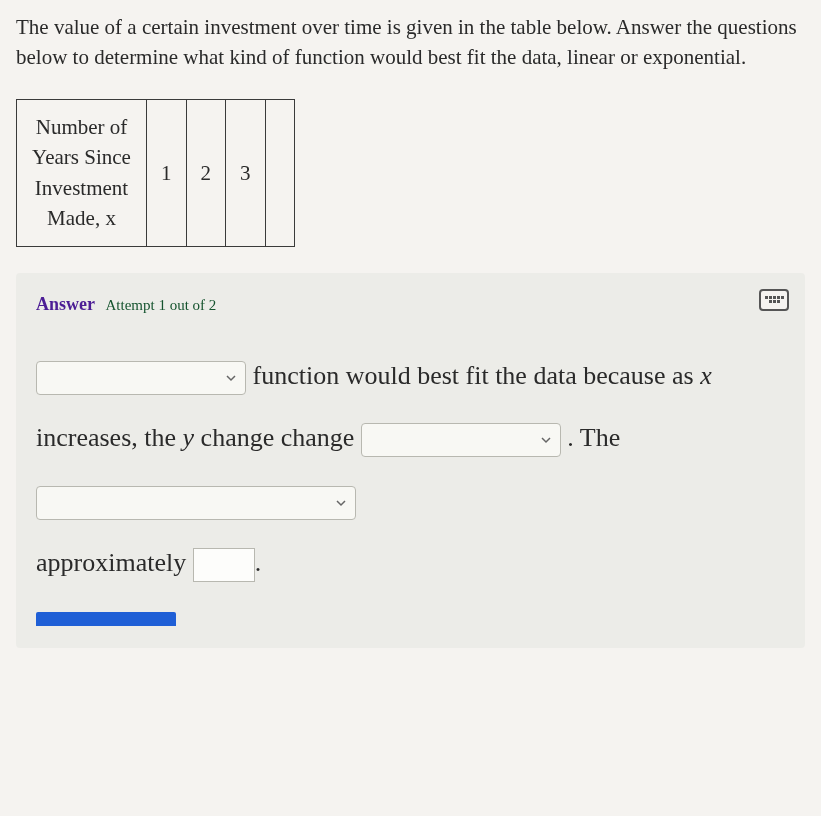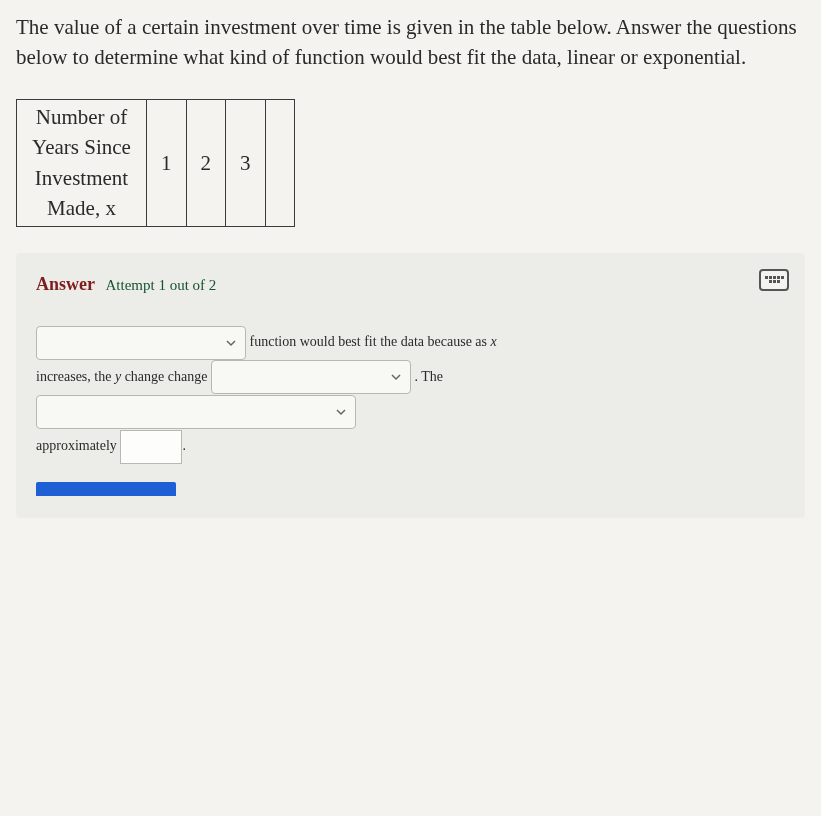--- a/index.html
+++ b/index.html
@@ -12,54 +12,54 @@
     font-size: 21px;
     line-height: 1.45;
   }
   .question { margin-bottom: 26px; }
   table {
     border-collapse: collapse;
     margin-bottom: 26px;
   }
   table td, table th {
     border: 1px solid #3a3a3a;
-    padding: 2px 14px;
+    padding: 12px 14px;
     font-weight: normal;
     vertical-align: middle;
   }
   .row-header { width: 130px; }
   .answer-panel {
     background: #ecece8;
     padding: 18px 20px 22px 20px;
     border-radius: 4px;
     position: relative;
   }
   .answer-header { margin-bottom: 28px; font-size: 18px; }
-  .answer-header .label { font-weight: bold; color: #7f1d1d; }
+  .answer-header .label { font-weight: bold; color: #4c1d95; }
   .answer-header .attempt { color: #14532d; font-size: 15px; margin-left: 6px; }
   .kbd-icon {
     position: absolute;
     right: 16px;
     top: 16px;
     width: 30px;
     height: 22px;
     border: 2px solid #555;
     border-radius: 4px;
     background: #f5f3f0;
     display: flex;
     flex-wrap: wrap;
     align-content: center;
     justify-content: center;
     gap: 1px;
     padding: 2px;
   }
   .kbd-icon span {
     width: 3px; height: 3px; background: #555; display: block;
   }
-  .fill-body { font-size: 14px; line-height: 2.4; }
+  .fill-body { font-size: 26px; line-height: 2.4; }
   .dropdown {
     display: inline-flex;
     align-items: center;
     justify-content: flex-end;
     border: 1px solid #b8b8b0;
     background: #f8f8f4;
     border-radius: 4px;
     height: 34px;
     padding: 0 8px;
     vertical-align: middle;

